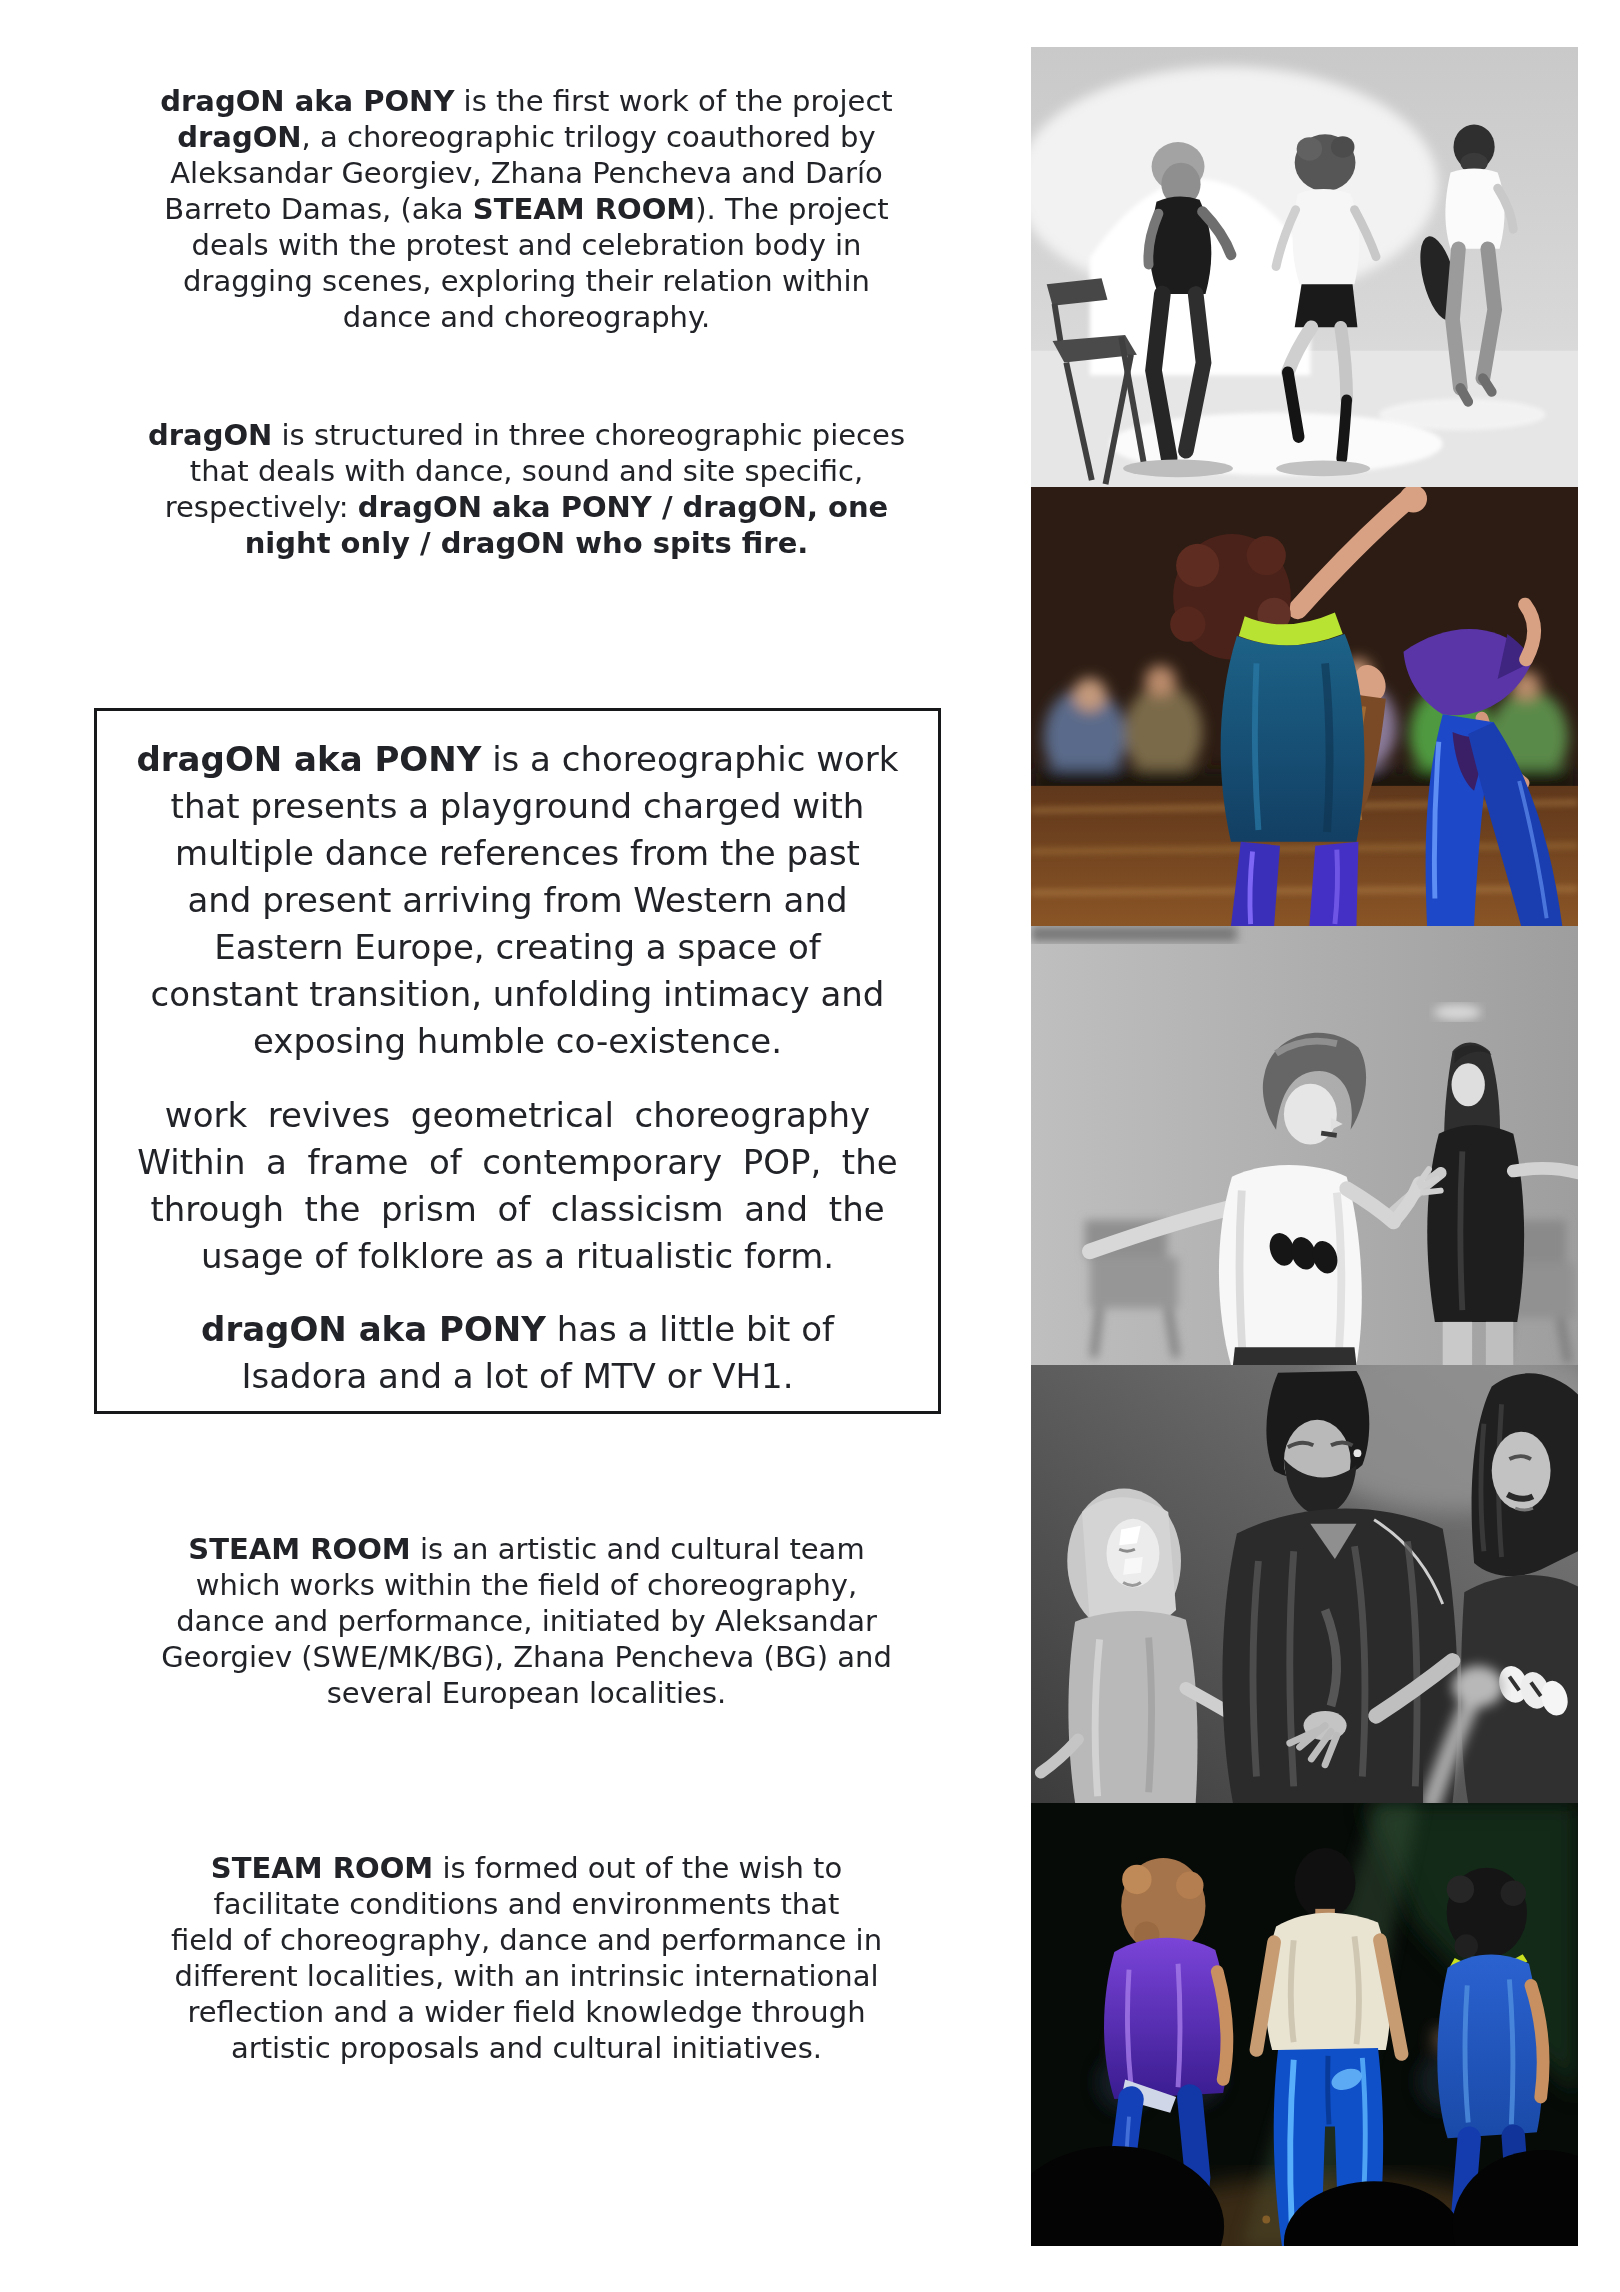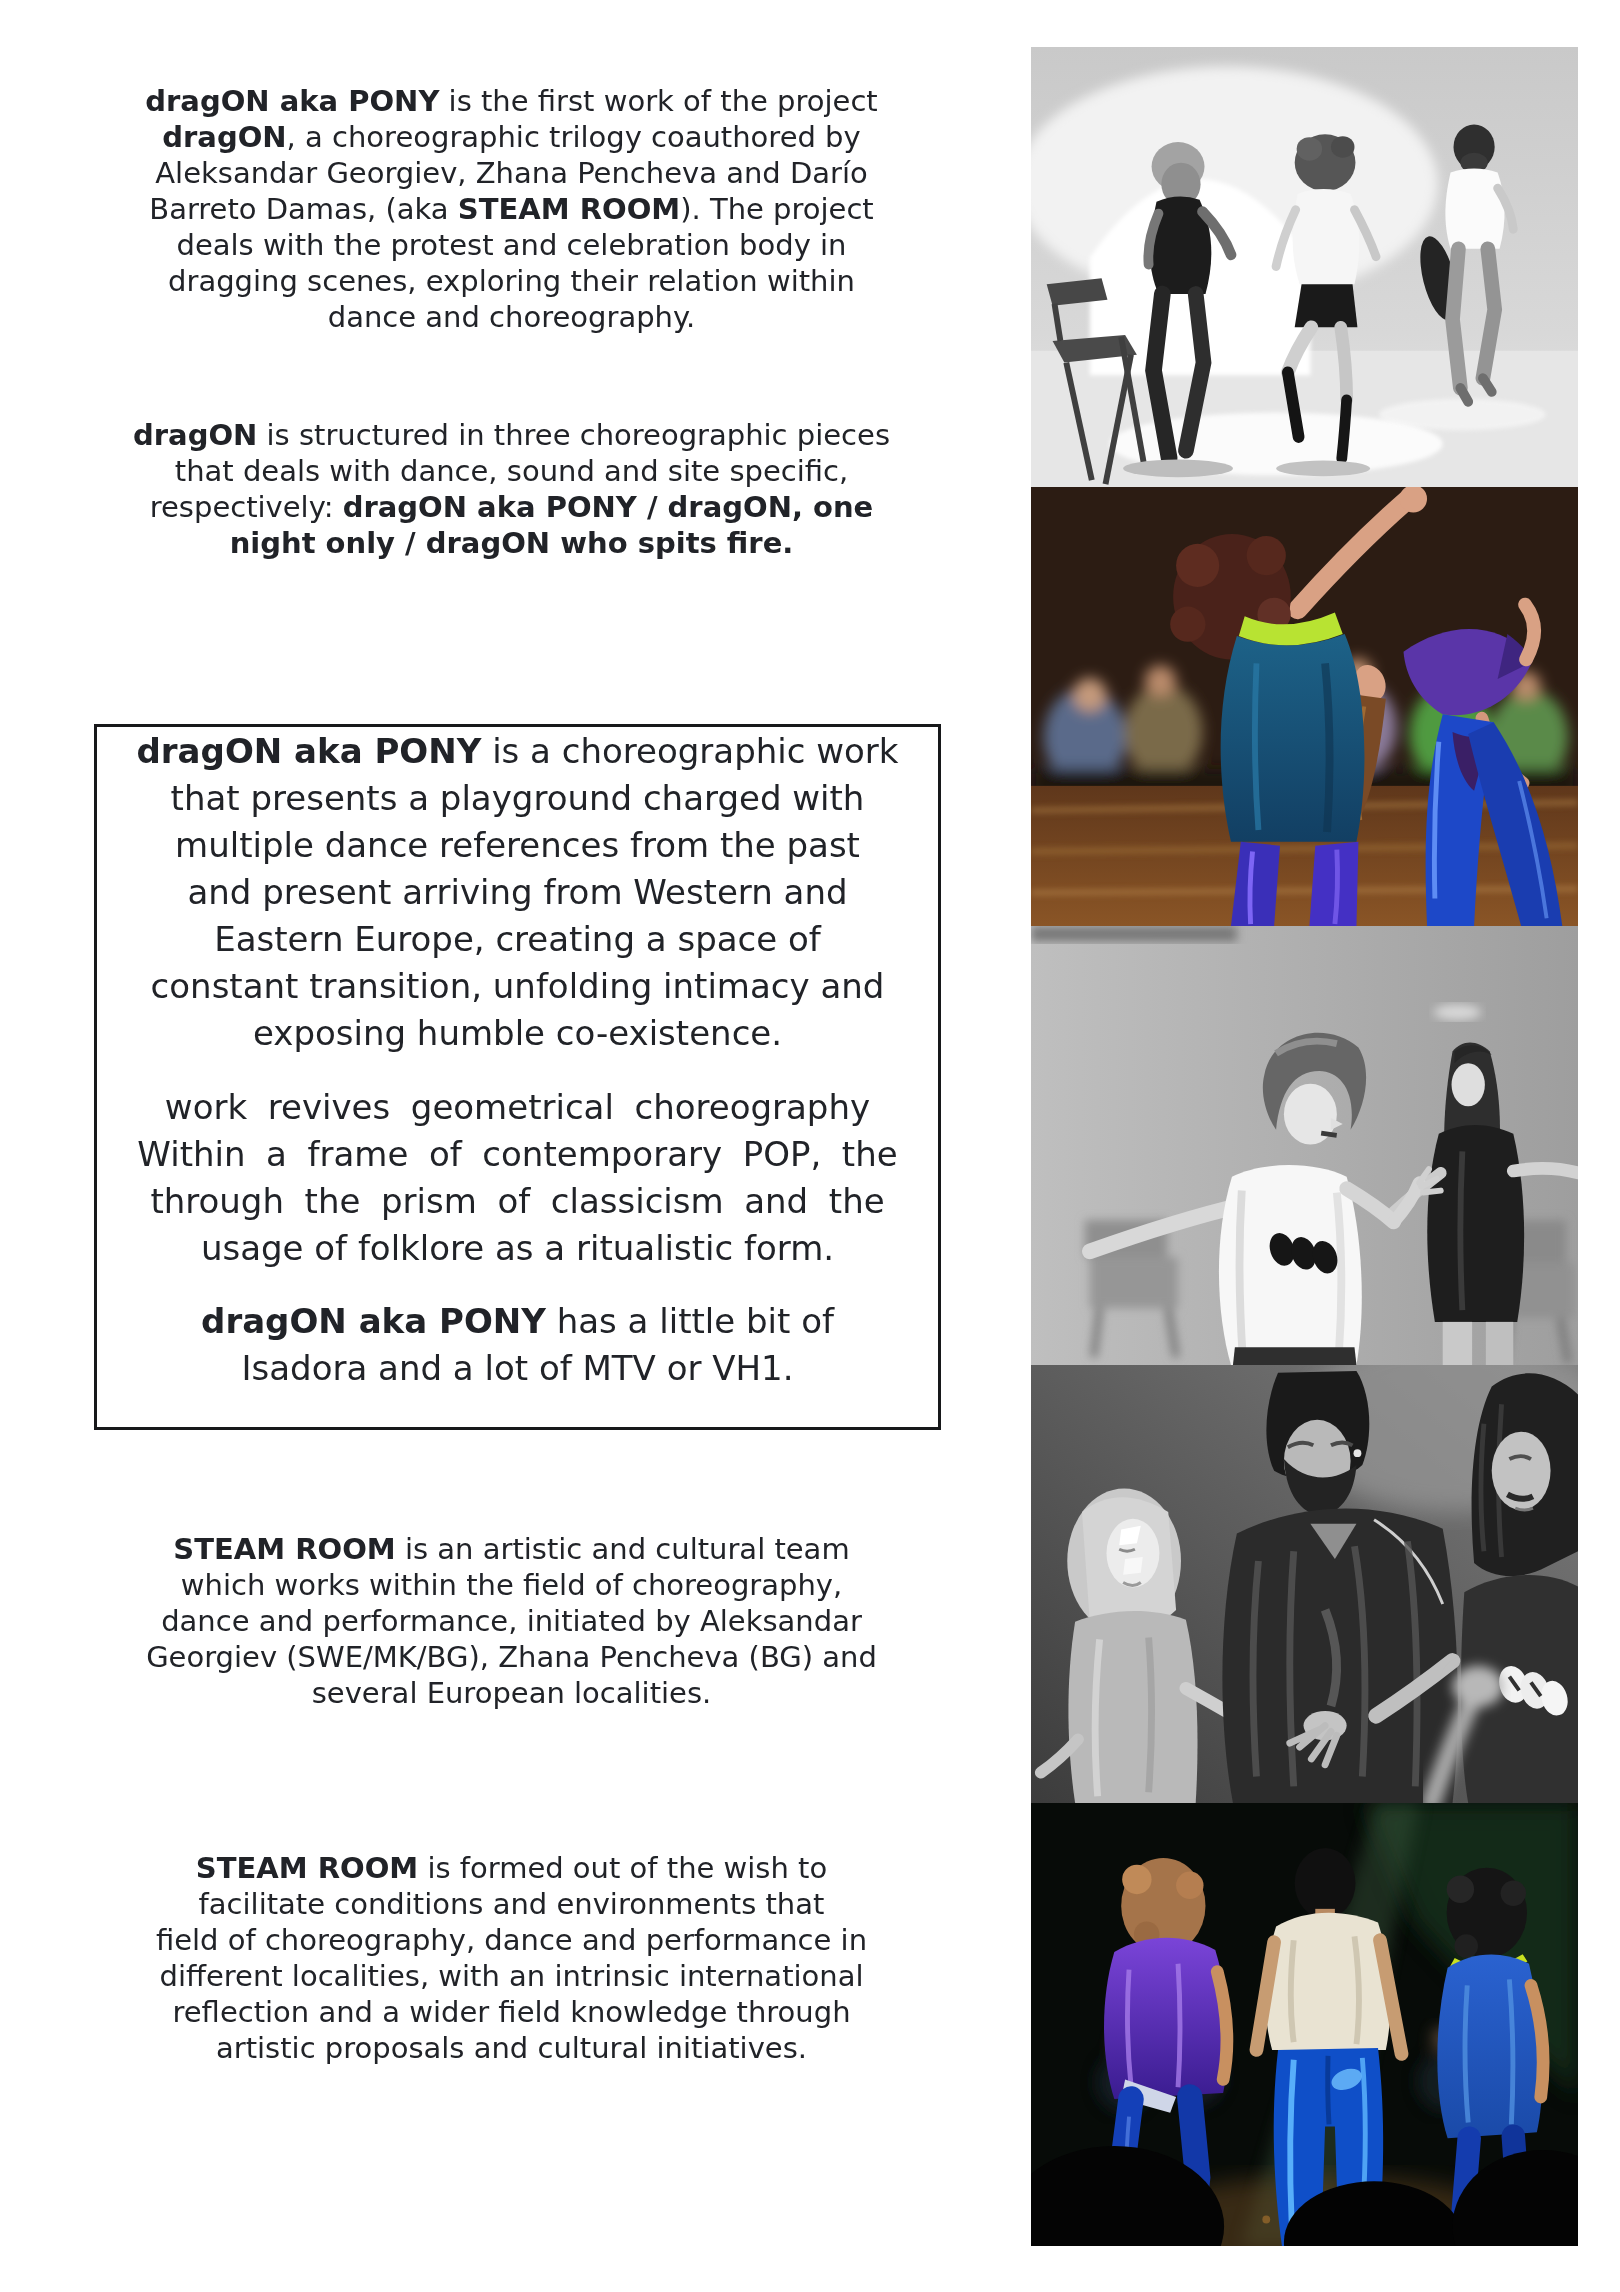--- a/index.html
+++ b/index.html
@@ -2,28 +2,28 @@
 <html><head>
 <meta charset="utf-8">
 <style>
   html,body{margin:0;padding:0;background:#ffffff;}
   .page{
     position:relative;width:1620px;height:2293px;background:#ffffff;
     font-family:"DejaVu Sans","Liberation Sans",sans-serif;color:#212328;
     overflow:hidden;
   }
   .para{
-    position:absolute;left:90px;width:843px;
+    position:absolute;left:105px;width:843px;
     font-size:29px;line-height:36px;text-align:center;
   }
   .para .line{white-space:nowrap;}
   .para b{font-weight:bold;}
   .box{
-    position:absolute;left:94px;top:724px;width:847px;height:706px;
-    border:3.9px solid #17181a;box-sizing:border-box;padding-top:1px;
+    position:absolute;left:94px;top:708px;width:847px;height:706px;
+    border:3.9px solid #17181a;box-sizing:border-box;padding-top:25px;
     background:#ffffff;
   }
   .box .bp{
     position:static;left:auto;width:auto;margin:0 3.9px 26.5px 3.9px;
     font-size:34px;line-height:47px;text-align:center;
   }
   .box .bp .line.wide{word-spacing:9.8px;}
   .photos{position:absolute;left:1031px;top:47px;width:547px;}
   .photo{position:relative;width:547px;overflow:hidden;line-height:0;}
   .photo svg{display:block;}

